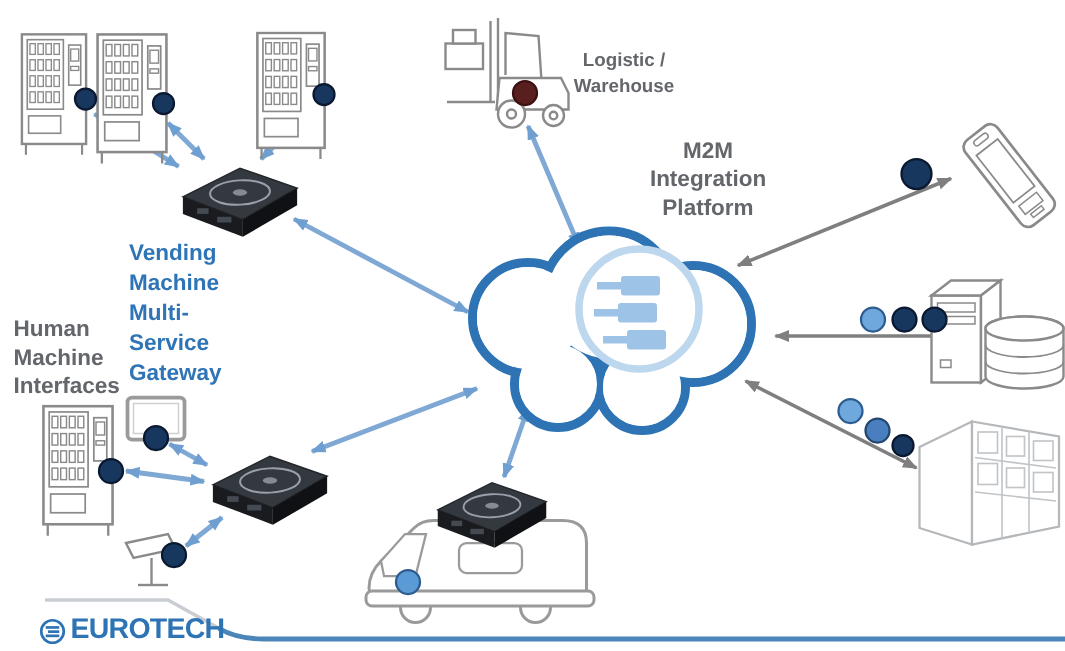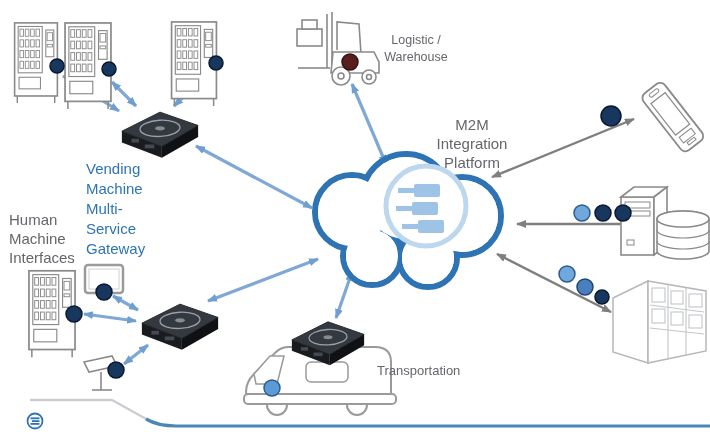--- a/index.html
+++ b/index.html
@@ -1,24 +1,24 @@
 <!DOCTYPE html>
 <html><head>
 <meta charset="utf-8">
 <style>
   html,body{margin:0;padding:0;background:#fff;}
   .stage{position:relative;width:710px;height:434px;background:#fff;overflow:hidden;
          font-family:"Liberation Sans",sans-serif;}
   .stage svg{position:absolute;left:0;top:0;}
-  .lbl{position:absolute;white-space:pre-line;font-weight:normal;}
+  .lbl{position:absolute;white-space:pre-line;font-weight:bold;}
   .lbl-blue{color:#2E74B6;}
   .lbl-gray{color:#63666A;}
   .lbl-vending{left:86px;top:159px;width:144px;text-align:left;font-size:15px;line-height:20px;}
   .lbl-logistic{left:356px;top:32px;width:120px;text-align:center;font-size:12.5px;line-height:17px;}
-  .lbl-m2m{left:402px;top:91px;width:140px;text-align:center;font-size:15px;line-height:19px;margin-top:24px;}
+  .lbl-m2m{left:402px;top:91px;width:140px;text-align:center;font-size:15px;line-height:19px;}
   .lbl-hmi{left:9px;top:210px;width:130px;font-size:15px;line-height:19px;}
   .lbl-transport{left:377px;top:363px;font-size:13px;}
   .lbl-brand{left:47px;top:409px;font-size:19px;letter-spacing:-0.5px;color:#2E74B5;}
 </style>
 </head>
 <body>
 
 <div class="stage">
 
 <svg width="710" height="434" viewBox="0 0 710 434">
@@ -246,15 +246,15 @@
 Service
 Gateway</div>
 <div class="lbl lbl-gray lbl-logistic">Logistic /
 Warehouse</div>
 <div class="lbl lbl-gray lbl-m2m">M2M
 Integration
 Platform</div>
 <div class="lbl lbl-gray lbl-hmi">Human
 Machine
 Interfaces</div>
-<div class="lbl lbl-gray lbl-transport">Transportation</div>
+<div class="lbl lbl-brand">EUROTECH</div>
 
 </div>
 
 </body></html>

